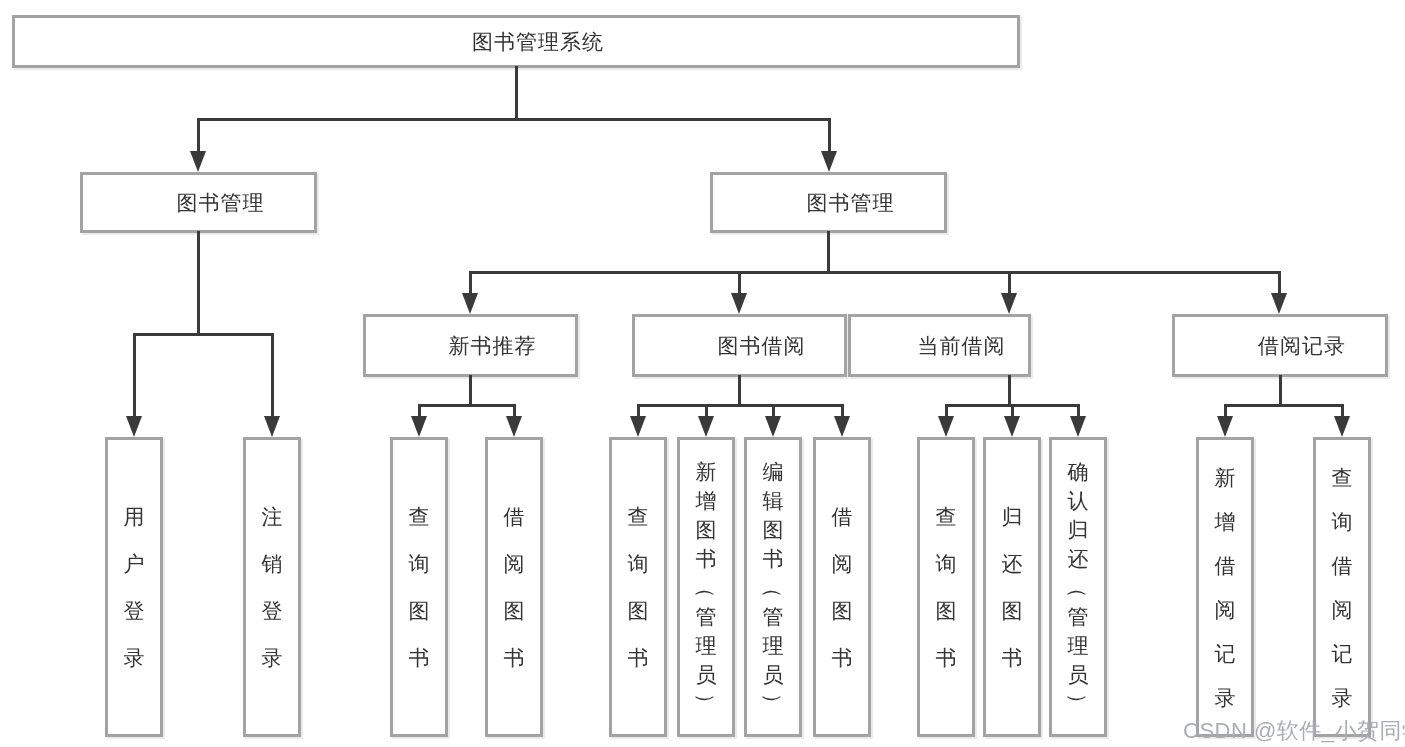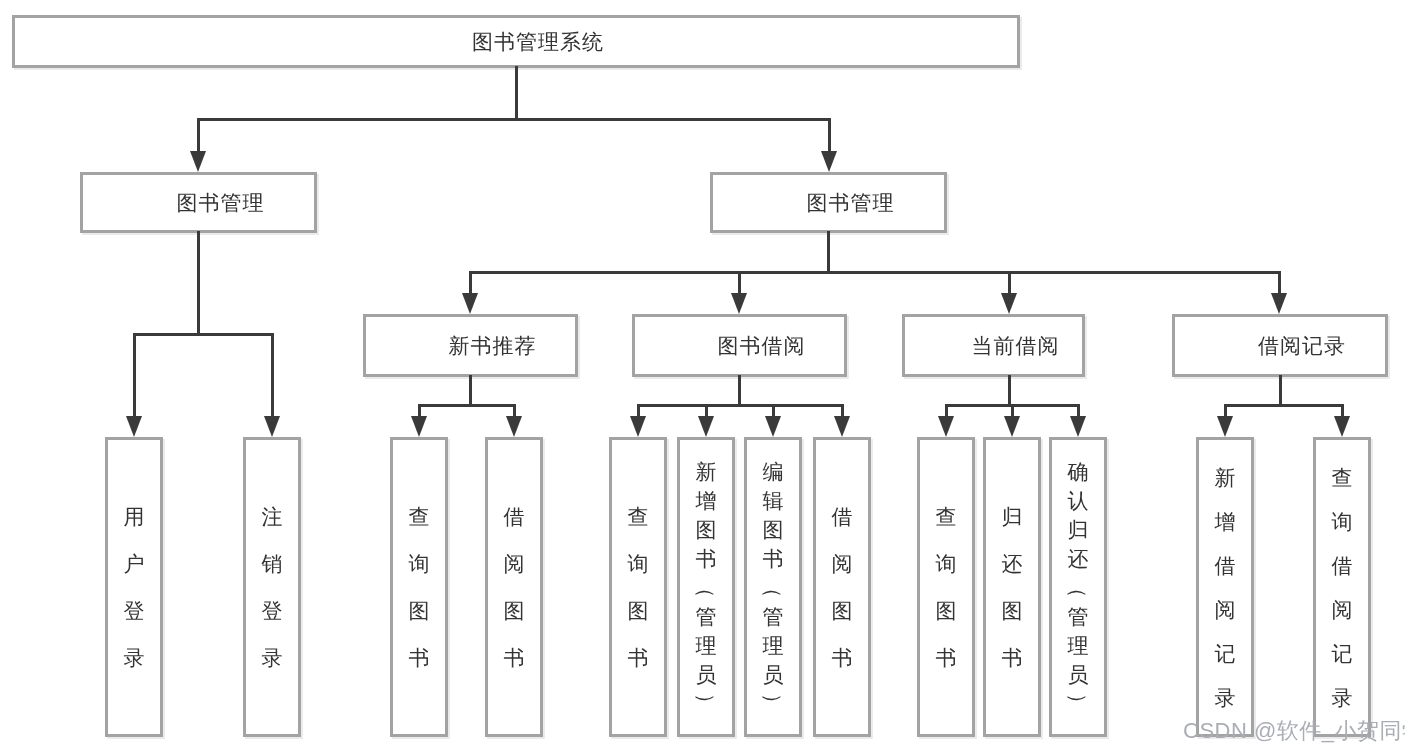--- a/index.html
+++ b/index.html
@@ -51,21 +51,21 @@
   </div>
 
   <div class="node" style="left:363px;top:314px;width:215px;height:63px;font-family:Liberation Mono, monospace;">
     <span class="lbl">新书推荐</span>
   </div>
 
   <div class="node" style="left:632px;top:314px;width:215px;height:63px;">
     <span class="lbl">图书借阅</span>
   </div>
 
-  <div class="node" style="left:902px;top:314px;width:183px;height:63px;">
+  <div class="node" style="left:848px;top:314px;width:183px;height:63px;">
     <span class="lbl">当前借阅</span>
   </div>
 
   <div class="node" style="left:1172px;top:314px;width:216px;height:63px;">
     <span class="lbl">借阅记录</span>
   </div>
 
   <div class="node leaf" style="left:105px;">
     <div class="vlabel" style="gap: 26px;">
         <span>用</span>

